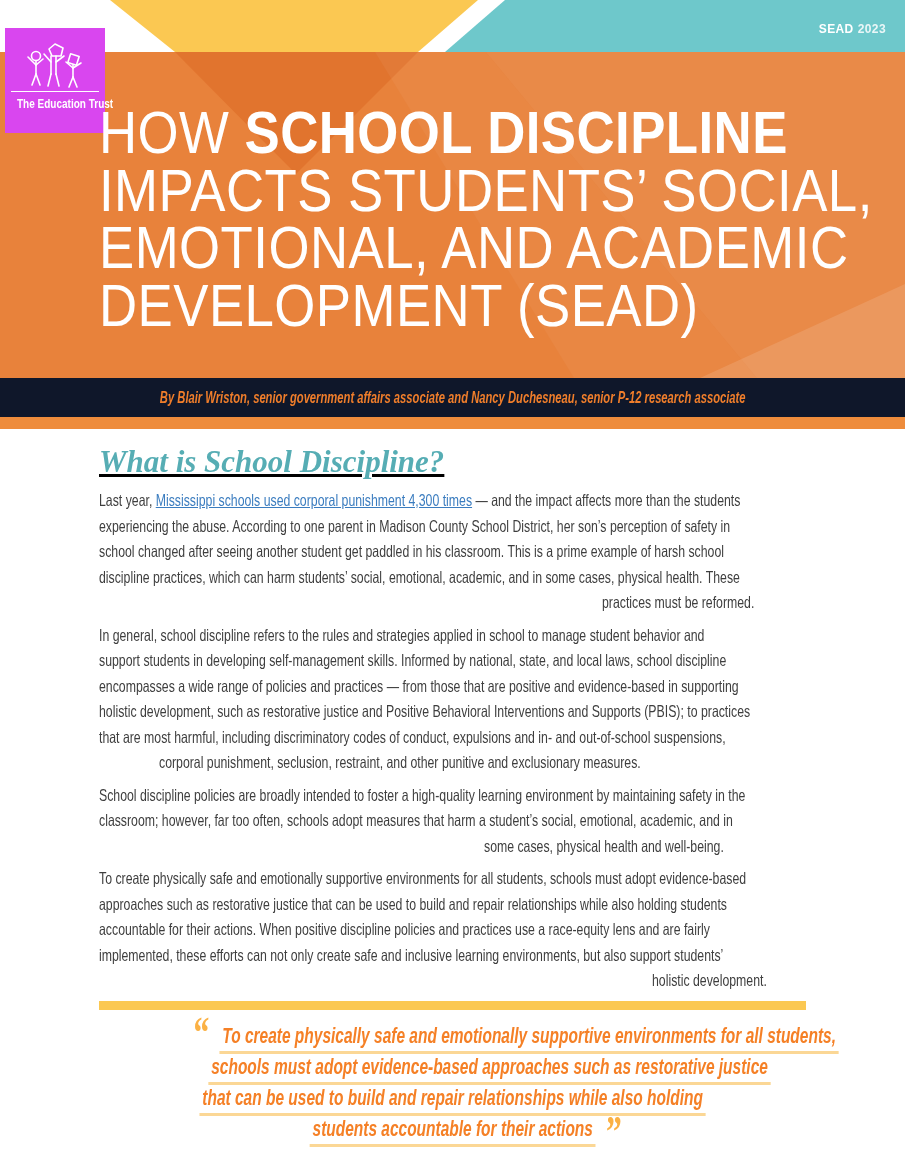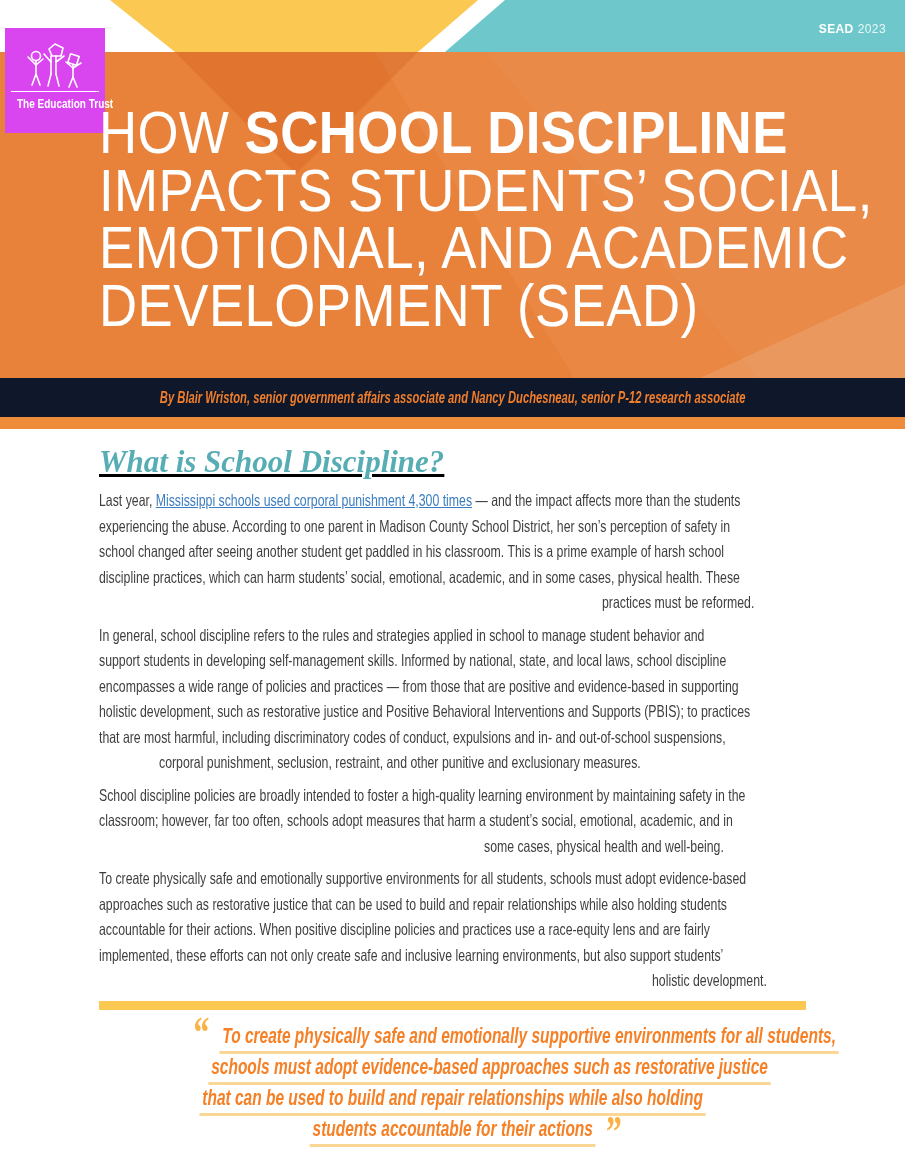--- a/index.html
+++ b/index.html
@@ -27,21 +27,21 @@
   }
   .logo-figures { display:block; margin:0 auto; }
   .logo-rule { width:88px; border-top:1.5px solid #ffffff; margin:3px auto 2px; height:0; }
   .logo-name {
     color:#ffffff; font-size:12.5px; font-weight:bold; white-space:nowrap;
     display:inline-block; transform:scaleX(0.80); transform-origin:50% 50%;
   }
 
   .date-badge { position:absolute; top:22px; right:19px; color:#ffffff; font-size:12px; letter-spacing:0.4px; }
   .date-word { font-weight:bold; }
-  .date-year { font-weight:normal; opacity:0.85; margin-left:4px; }
+  .date-year { font-weight:bold; opacity:0.85; margin-left:4px; }
 
   .title { position:absolute; left:99px; top:104px; color:#ffffff; }
   .title-line { height:57.5px; line-height:57.5px; white-space:nowrap; font-size:60px; letter-spacing:0.5px; }
   .cxl { display:inline-block; transform:scaleX(0.88); transform-origin:0 50%; white-space:nowrap; }
   .tw-reg { font-weight:normal; }
   .tw-bold { font-weight:bold; }
 
   
   .byline-strip { position:absolute; top:378px; left:0; width:905px; height:39px; background:#0f172a; text-align:center; }
   .byline {

